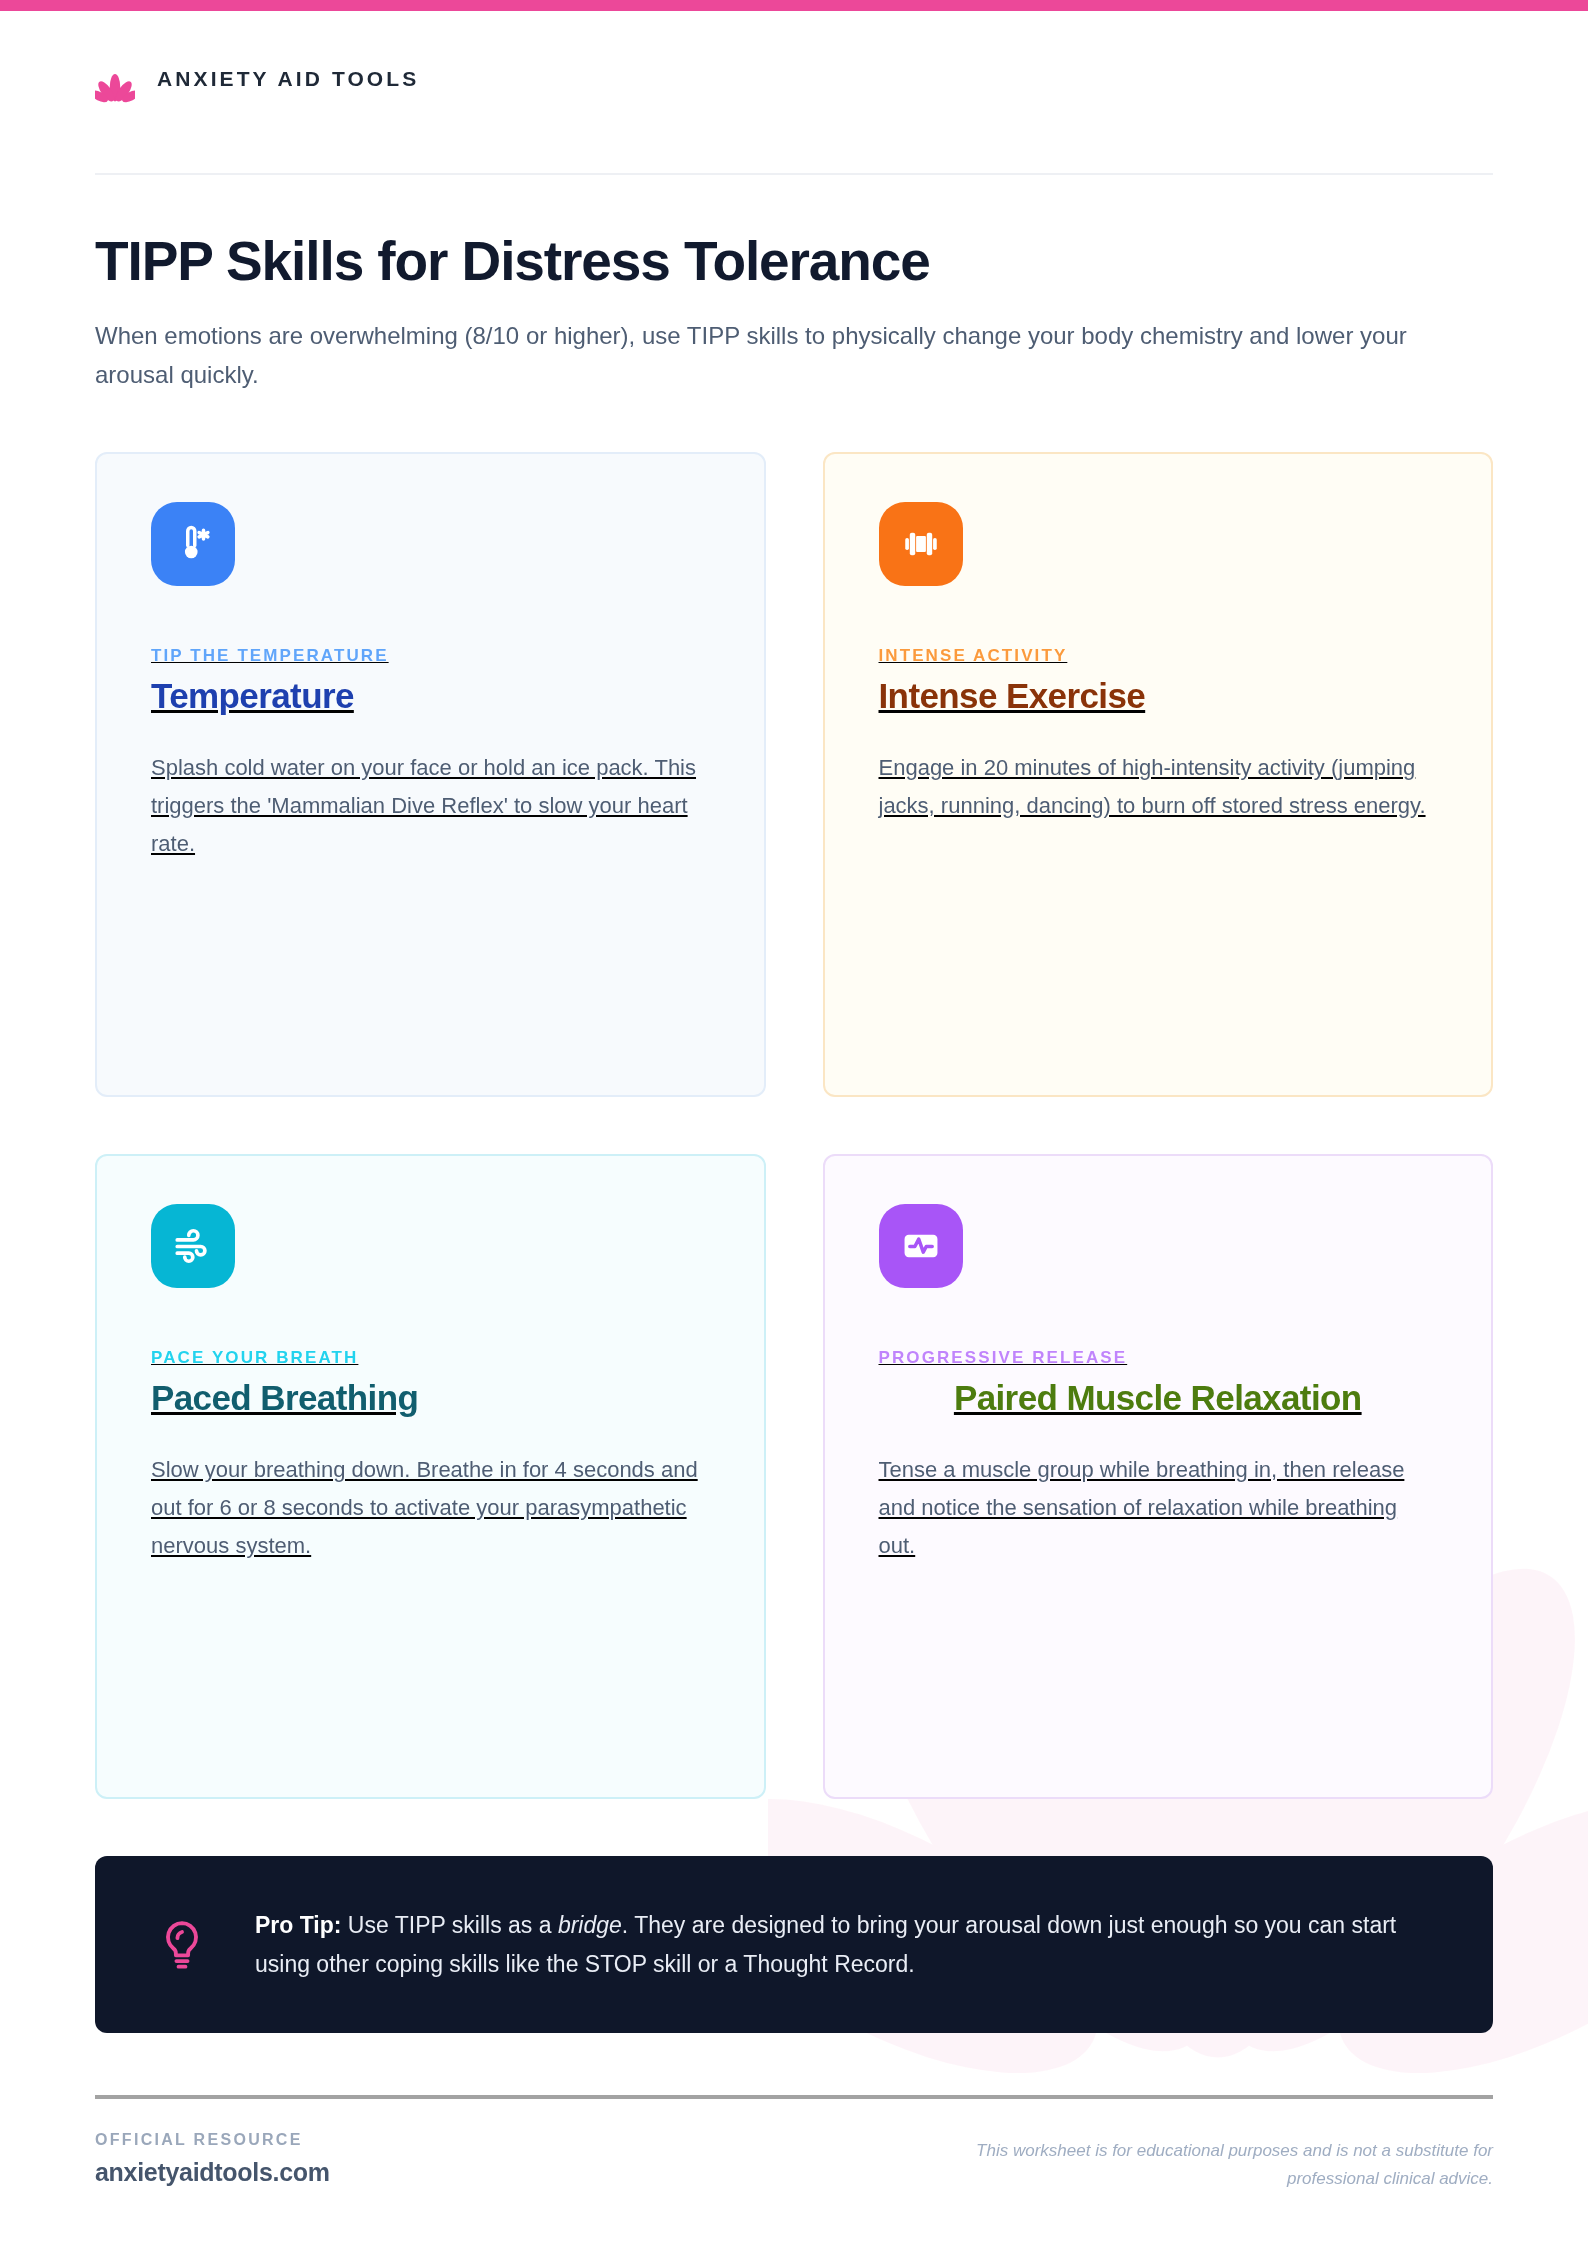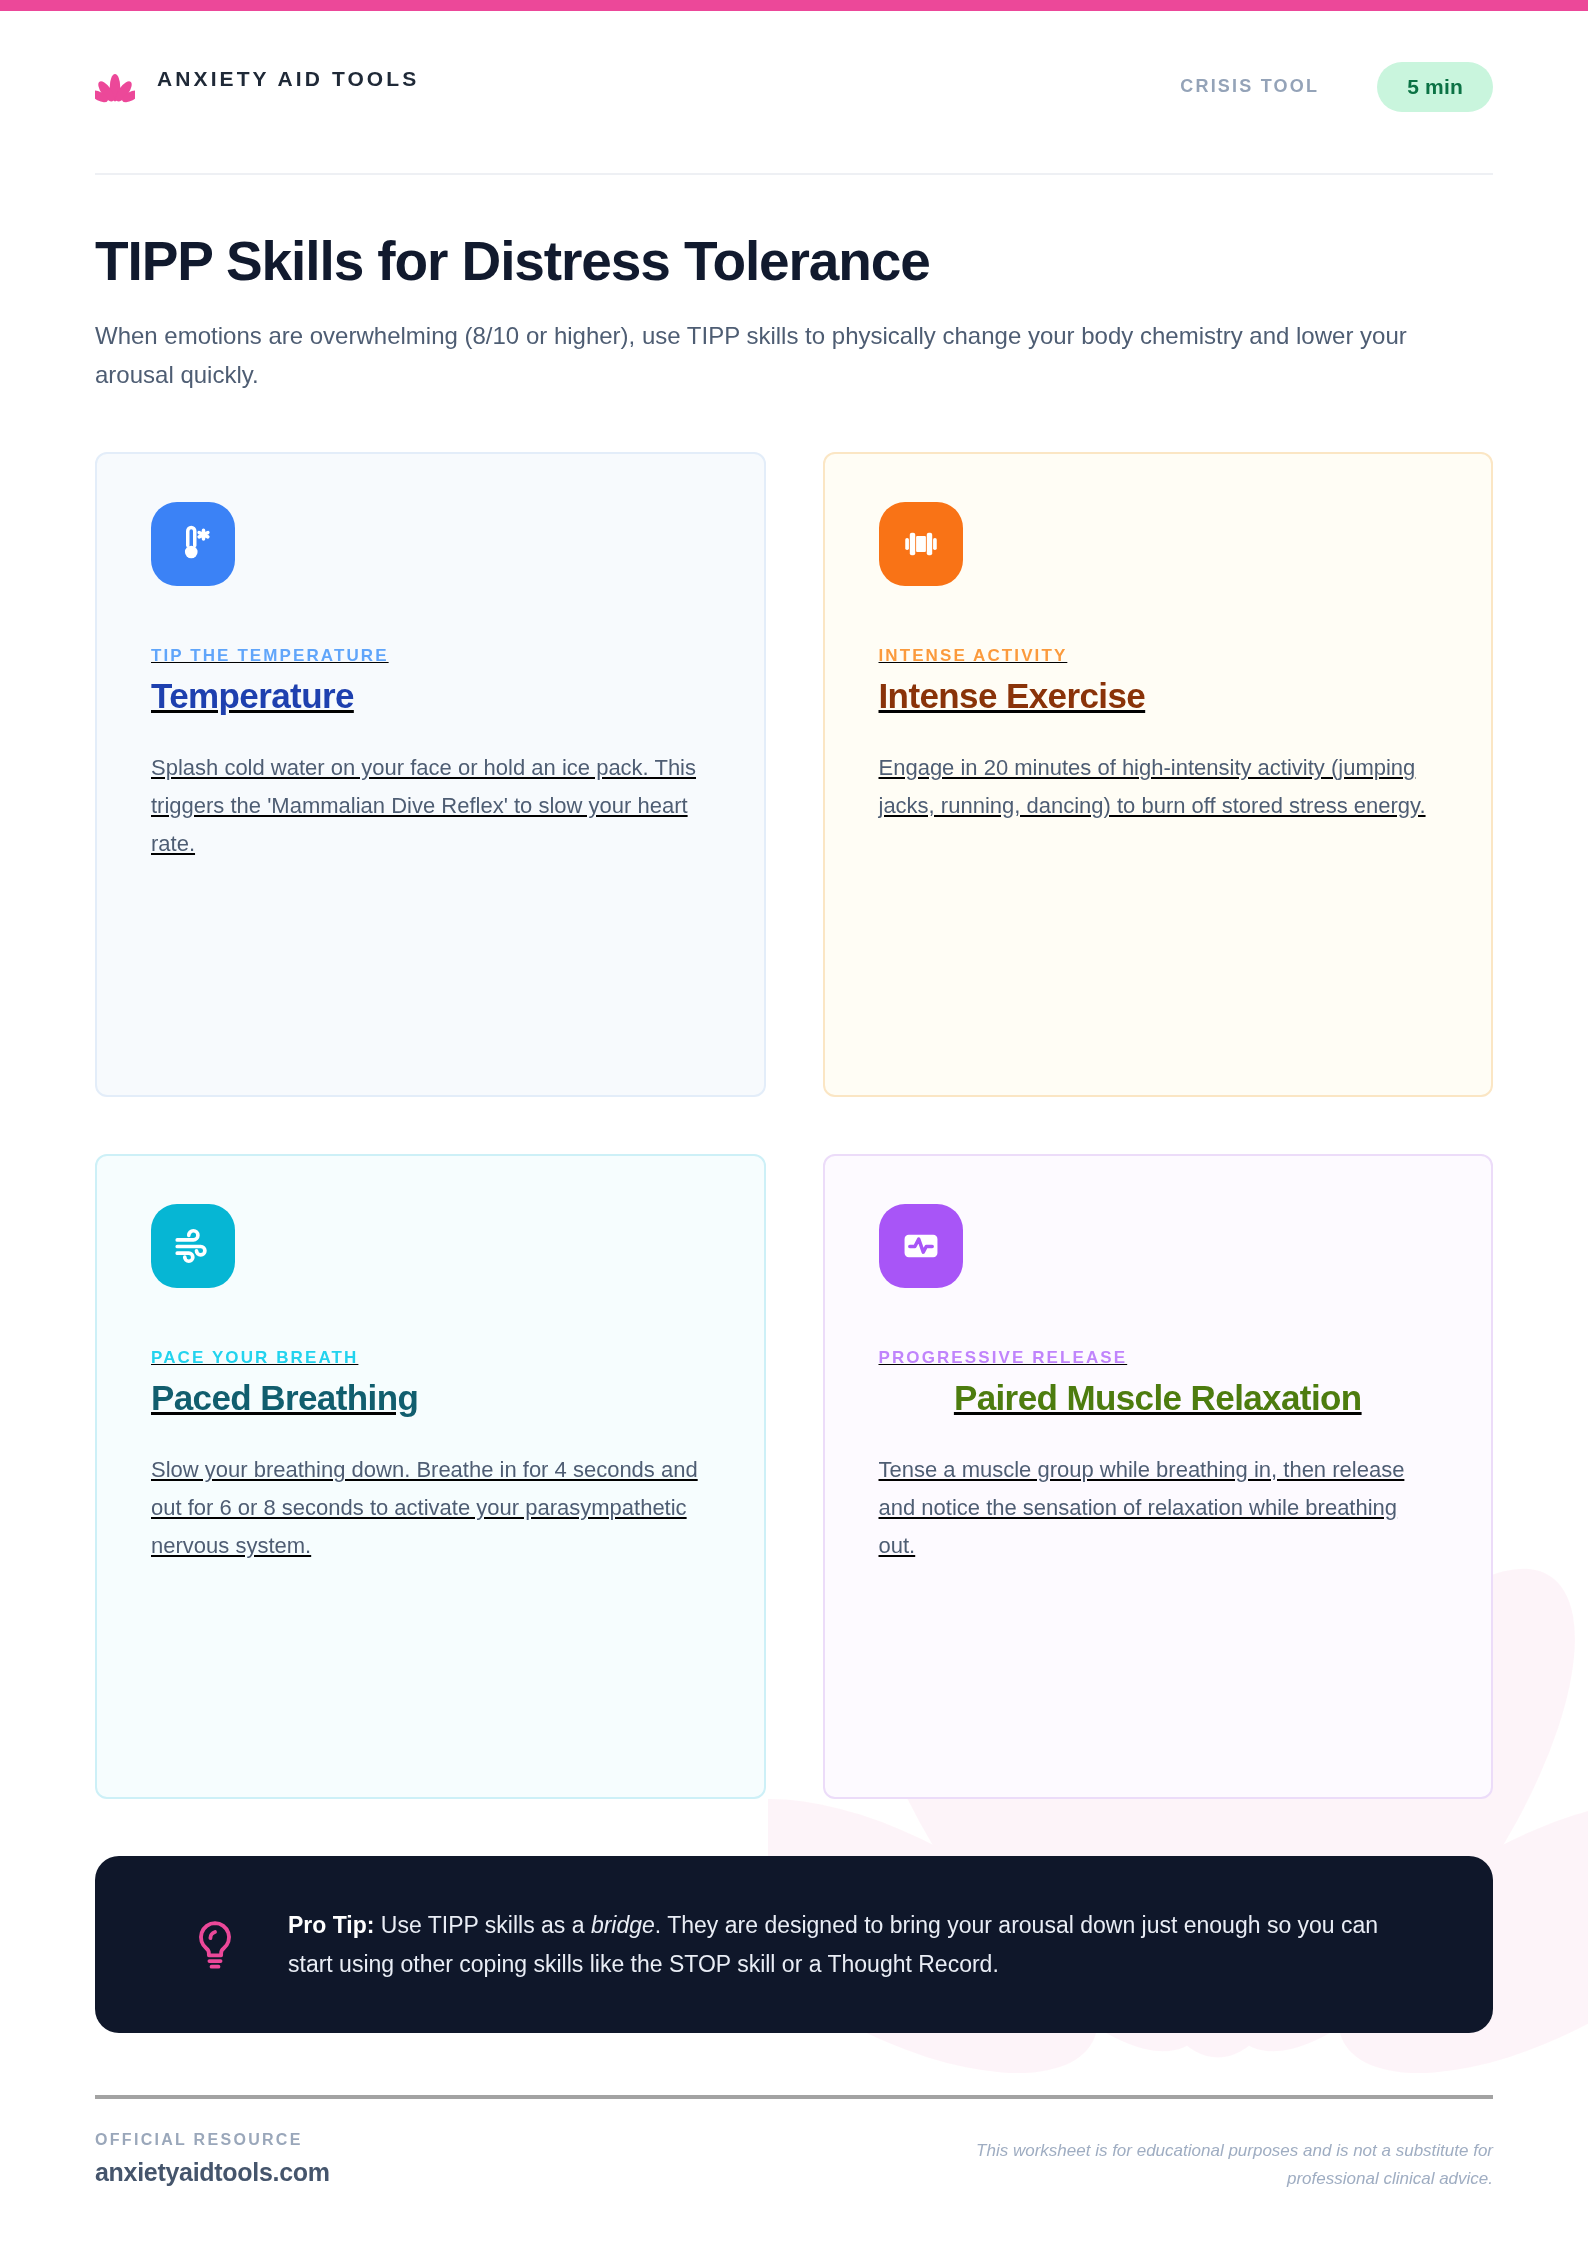--- a/index.html
+++ b/index.html
@@ -171,22 +171,22 @@
   
   .card-purple { background:#fdfaff; border-color:#ecdcf9; }
   .ic-purple   { background:#a855f7; }
   .eb-purple   { color:#c084fc; }
   .ti-purple   { color:#4d7c0f;text-align:center; }
 
   
   .protip {
     margin-top: 57px;
     background: #0f172a;
-    border-radius: 24px;
-    padding: 50px 97px;
+    border-radius: 12px;
+    padding: 50px 64px;
     display: flex;
     align-items: center;
     gap: 50px;
   }
   .protip-icon svg { width: 46px; height: 52px; display:block; }
   .protip-text {
     font-size: 23px;
     line-height: 1.68;
     color: #e9edf5;
   }
@@ -251,24 +251,20 @@
             <ellipse cx="32" cy="33" rx="8.5" ry="22"></ellipse>
             <ellipse cx="18" cy="39" rx="8" ry="19" transform="rotate(-35 18 39)"></ellipse>
             <ellipse cx="46" cy="39" rx="8" ry="19" transform="rotate(35 46 39)"></ellipse>
             <ellipse cx="7" cy="47" rx="7" ry="15" transform="rotate(-63 7 47)"></ellipse>
             <ellipse cx="57" cy="47" rx="7" ry="15" transform="rotate(63 57 47)"></ellipse>
           </g>
         </svg>
         <span class="brand-name">ANXIETY AID TOOLS</span>
       </div>
 
-      <div class="header-right">
-        <span class="crisis-label">CRISIS TOOL</span>
-        <span class="time-badge">5 min</span>
-      </div>
     </div>
 
     <div class="title-block">
       <h1 class="page-title">TIPP Skills for Distress Tolerance</h1>
       <p class="page-subtitle">When emotions are overwhelming (8/10 or higher), use TIPP skills to physically change your body chemistry and lower your arousal quickly.</p>
     </div>
 
     <div class="grid">
 
       <div class="card card-blue">

